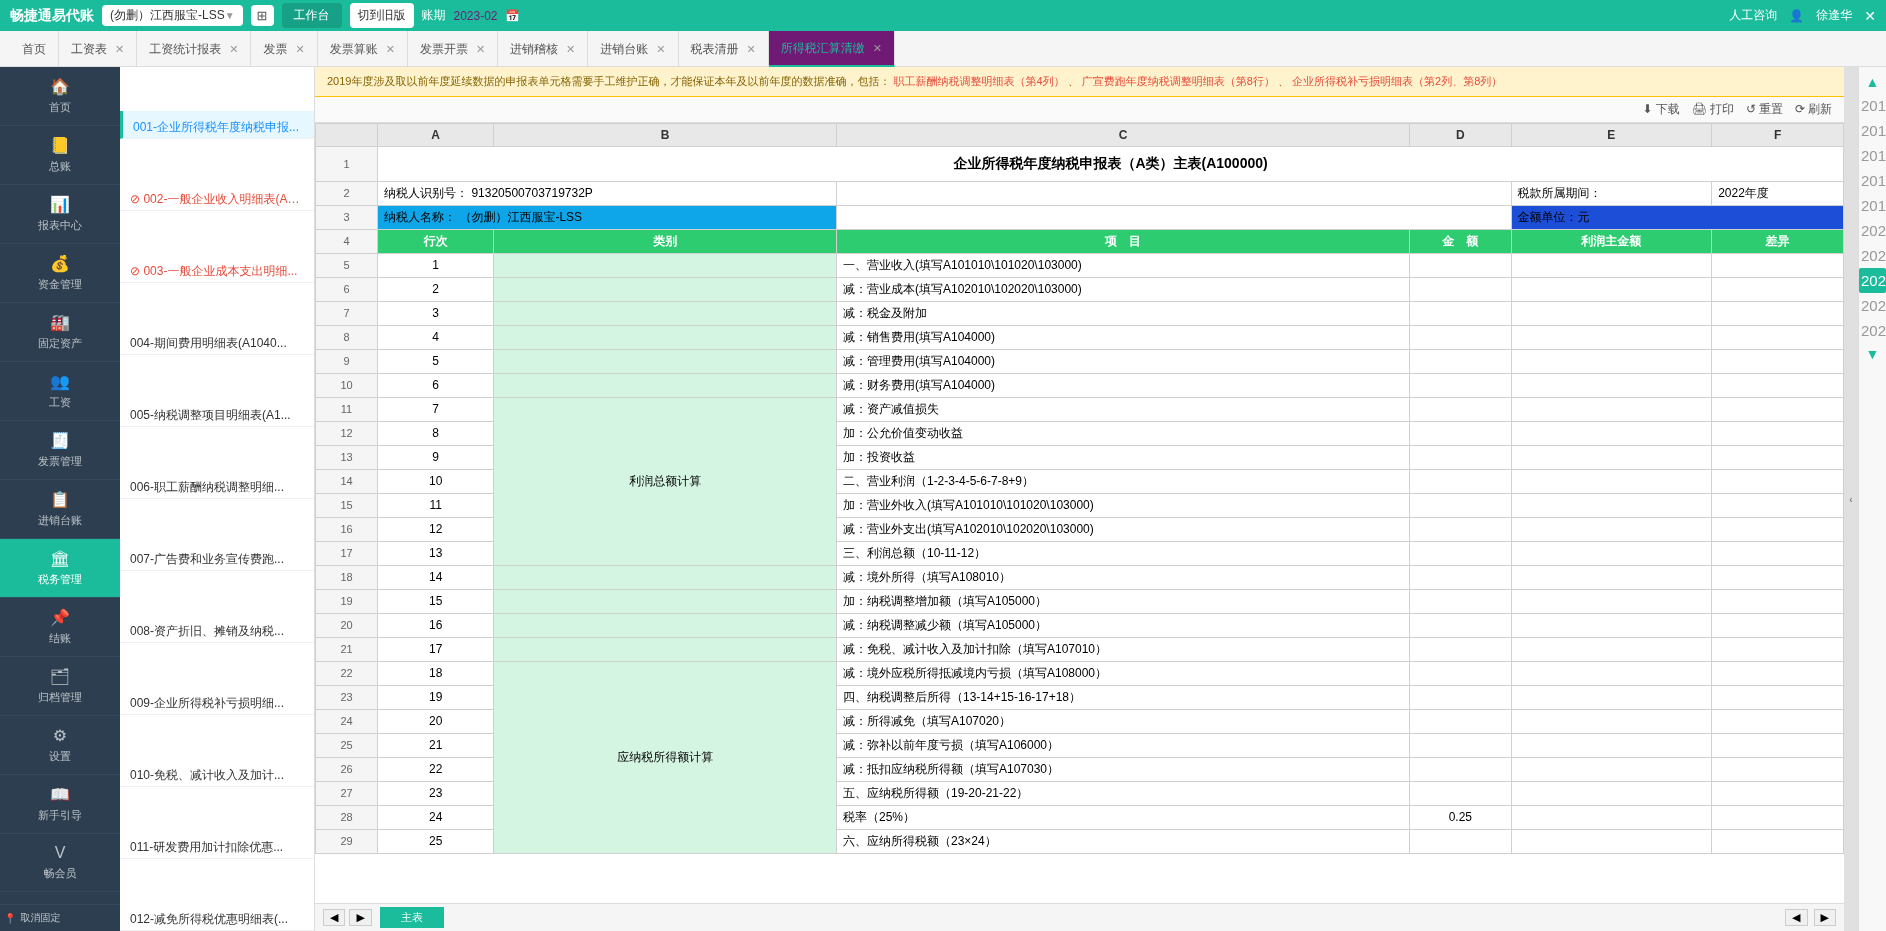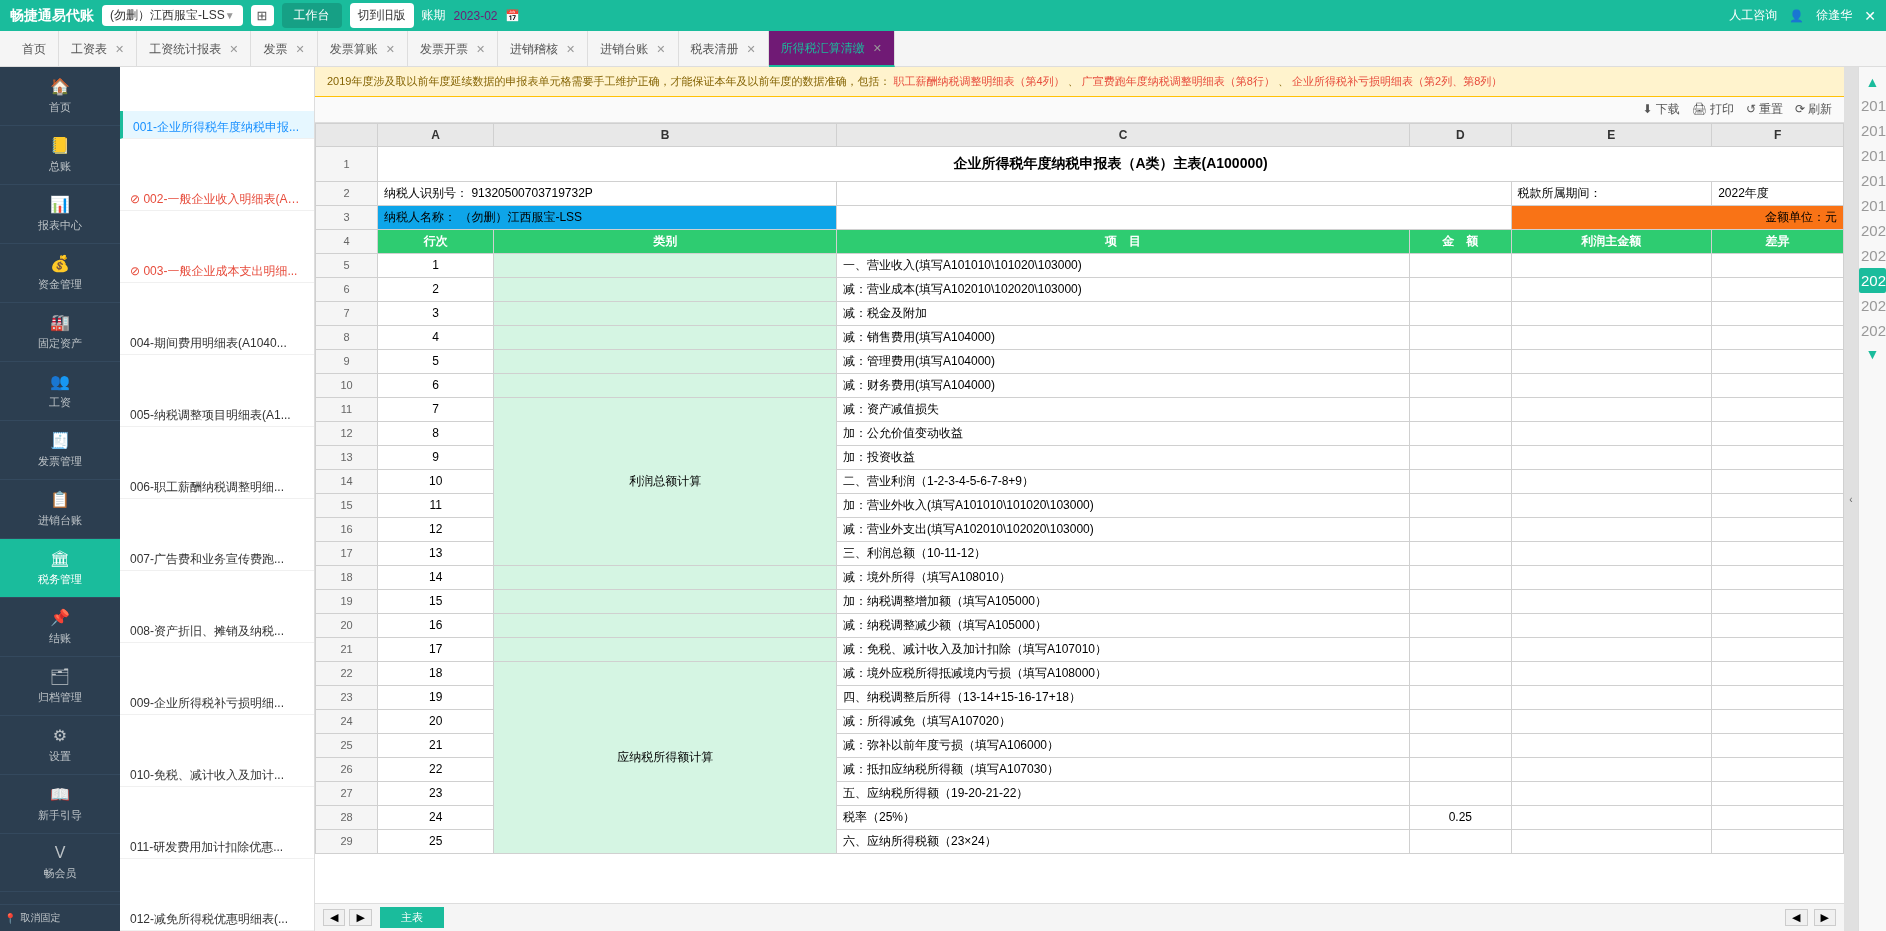--- a/index.html
+++ b/index.html
@@ -256,21 +256,21 @@
               <td style="background:white;">2022年度</td>
             </tr>
 
             <tr>
               <td class="row-num">3</td>
               <td colspan="2" style="background:#0ea5e9;">
                 <span>纳税人名称：</span>
                 <span>（勿删）江西服宝-LSS</span>
               </td>
               <td colspan="2" style="background:white;"></td>
-              <td colspan="2" style="background:#f97316;text-align:right;">金额单位：元</td>
+              <td colspan="2" style="background:#1d4ed8;">金额单位：元</td>
             </tr>
 
             <tr>
               <td class="row-num">4</td>
               <td class="green-bg">行次</td>
               <td class="green-bg">类别</td>
               <td class="green-bg">项　目</td>
               <td class="green-bg">金　额</td>
               <td class="green-bg">利润主金额</td>
               <td class="green-bg">差异</td>

